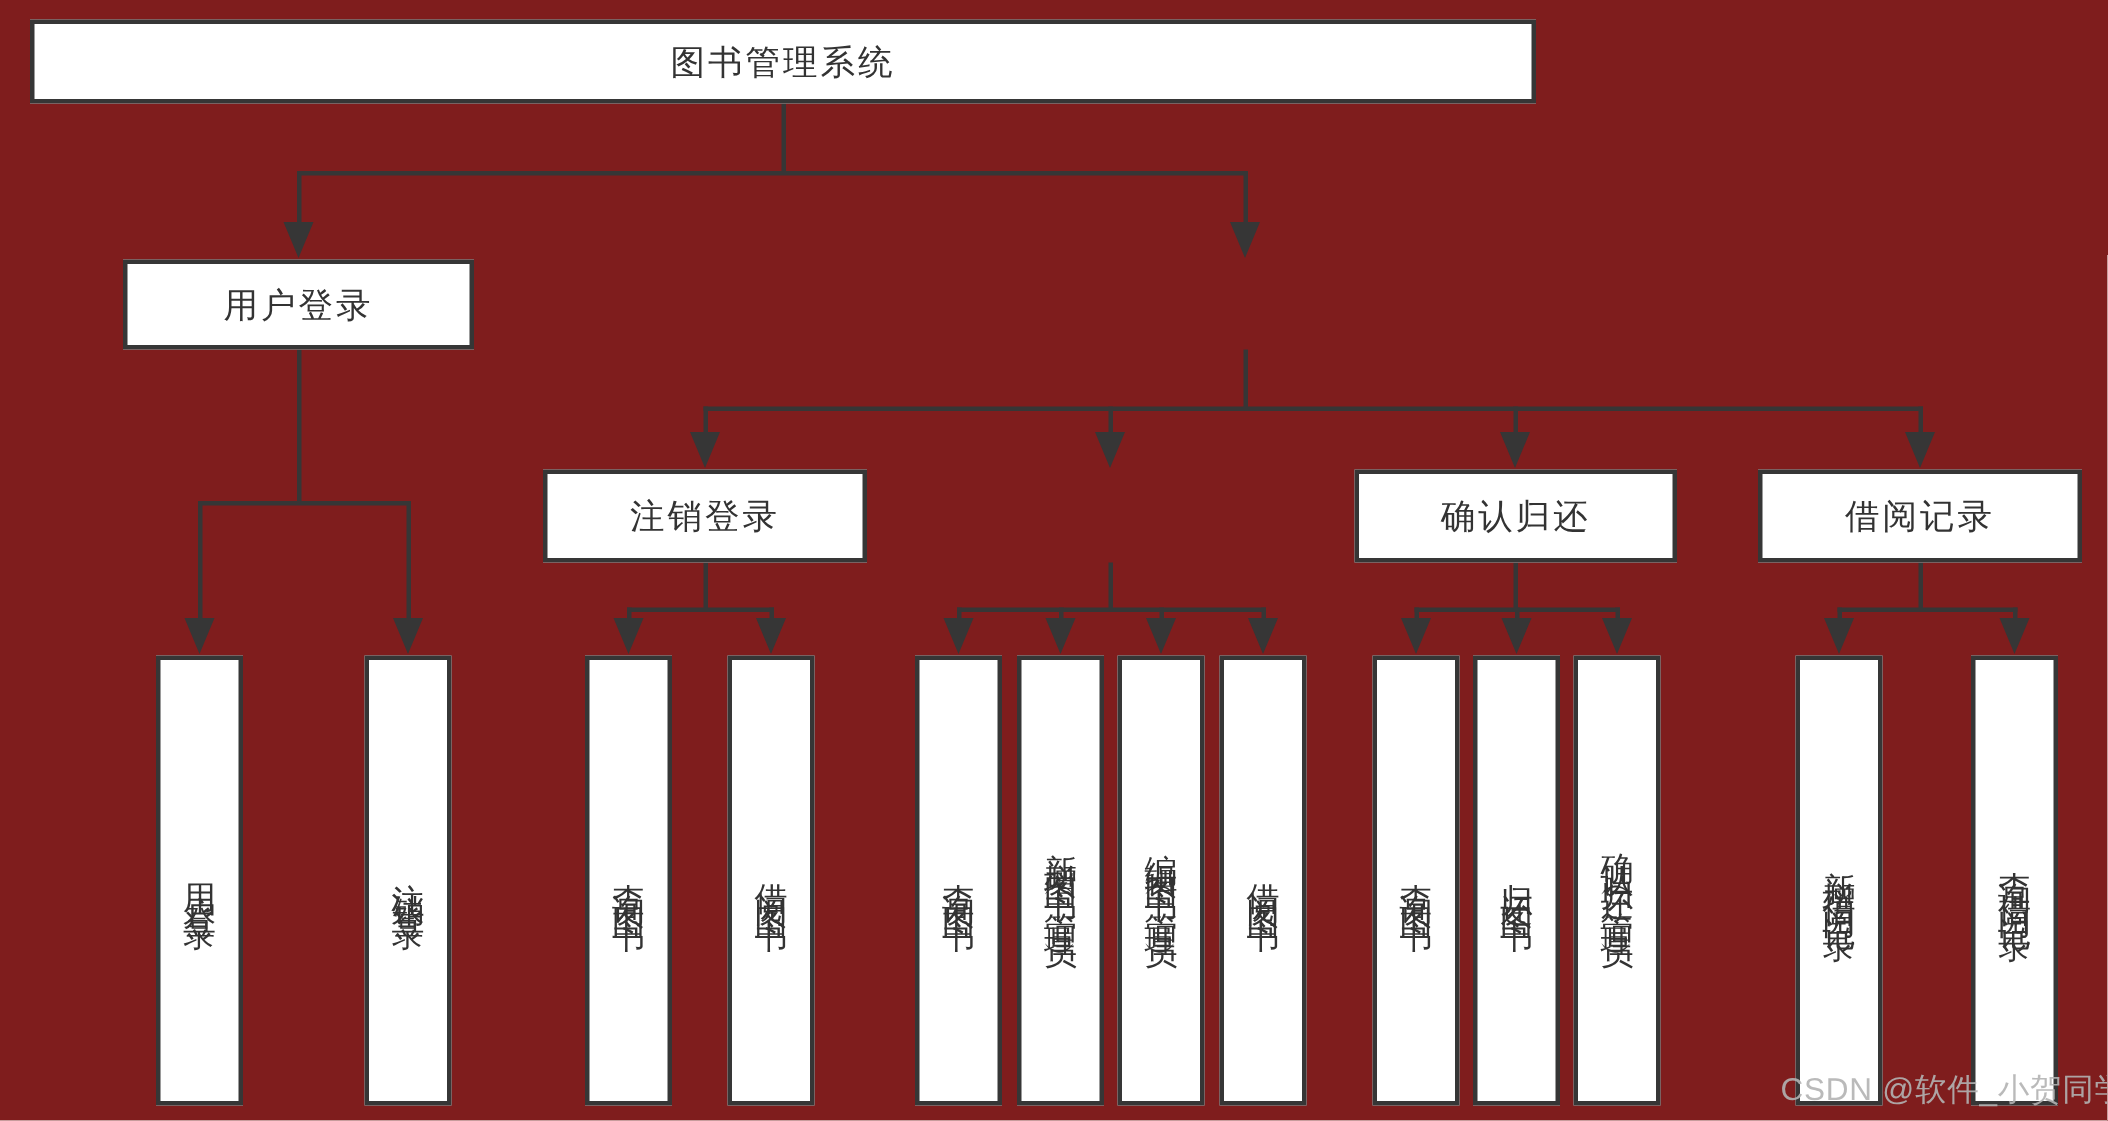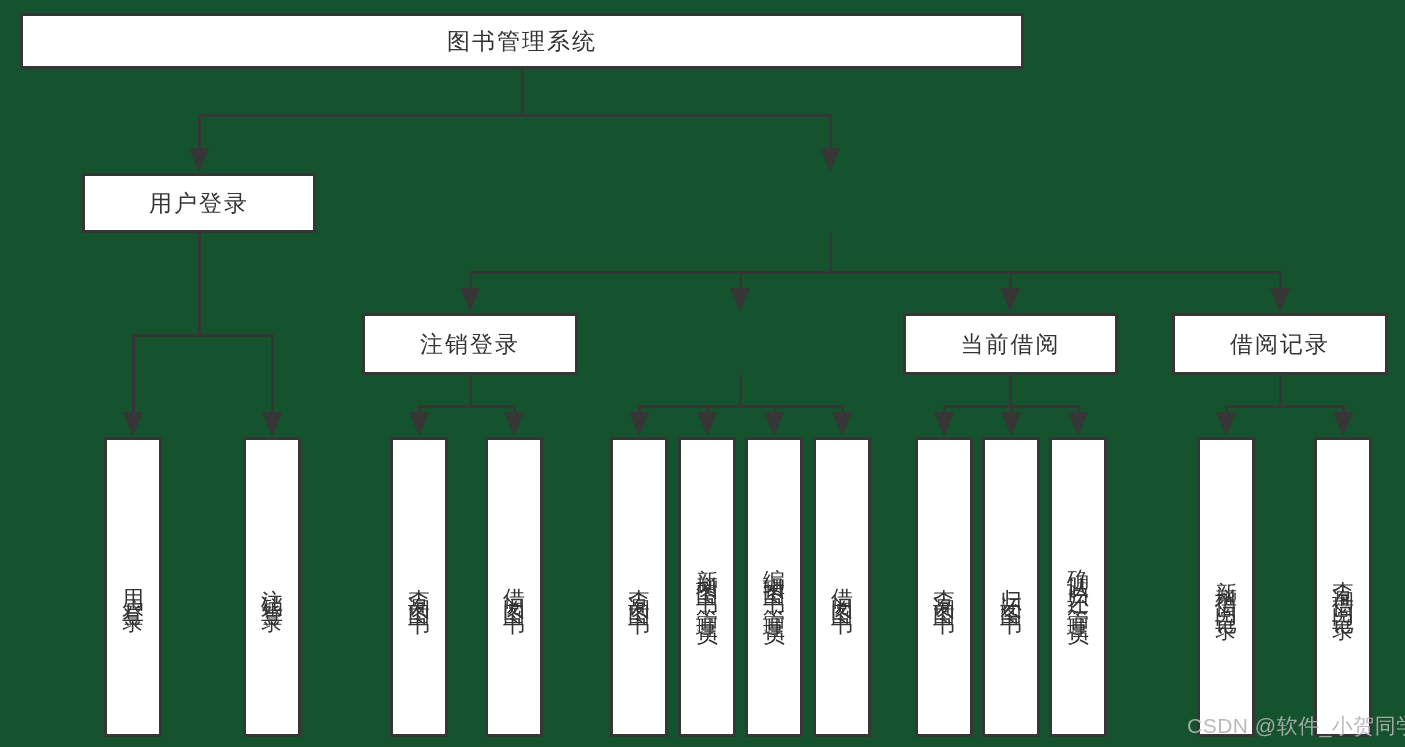--- a/index.html
+++ b/index.html
@@ -1,17 +1,17 @@
 <!DOCTYPE html>
 <html><head>
 <meta charset="utf-8">
 <style>
   html,body{margin:0;padding:0;background:#ffffff;}
   body{font-family:"Liberation Sans","DejaVu Sans",sans-serif;}
-  .stage{position:relative;width:1405px;height:747px;background:#14532d;overflow:hidden;}
+  .stage{position:relative;width:1405px;height:747px;background:#7f1d1d;overflow:hidden;}
   .box{
     position:absolute;box-sizing:border-box;background:#ffffff;
     border:3px solid #363636;display:flex;align-items:center;justify-content:center;
     color:#333333;font-size:23px;letter-spacing:2px;z-index:2;
   }
   .box.v span{
     writing-mode:vertical-rl;text-orientation:mixed;
     font-size:22px;letter-spacing:8px;line-height:1;
   }
   .ln{position:absolute;background:#363636;z-index:1;}
@@ -60,21 +60,21 @@
   <div class="ln" style="left:1278.5px;top:271px;width:3px;height:20px"></div>
   <div class="arrow" style="left:460px;top:288px"></div>
   <div class="arrow" style="left:730px;top:288px"></div>
   <div class="arrow" style="left:1000px;top:288px"></div>
   <div class="arrow" style="left:1270px;top:288px"></div>
 
   <div class="box" style="left:362px;top:313px;width:216px;height:62px">
     <span>注销登录</span>
   </div>
   <div class="box" style="left:903px;top:313px;width:215px;height:62px">
-    <span>当前借阅</span>
+    <span>确认归还</span>
   </div>
   <div class="box" style="left:1172px;top:313px;width:216px;height:62px">
     <span>借阅记录</span>
   </div>
 
   <div class="ln" style="left:468.5px;top:375px;width:3px;height:33px"></div>
   <div class="ln" style="left:417.5px;top:405px;width:98px;height:3px"></div>
   <div class="ln" style="left:417.5px;top:405px;width:3px;height:10px"></div>
   <div class="ln" style="left:512.5px;top:405px;width:3px;height:10px"></div>
   <div class="arrow" style="left:409px;top:412px"></div>

